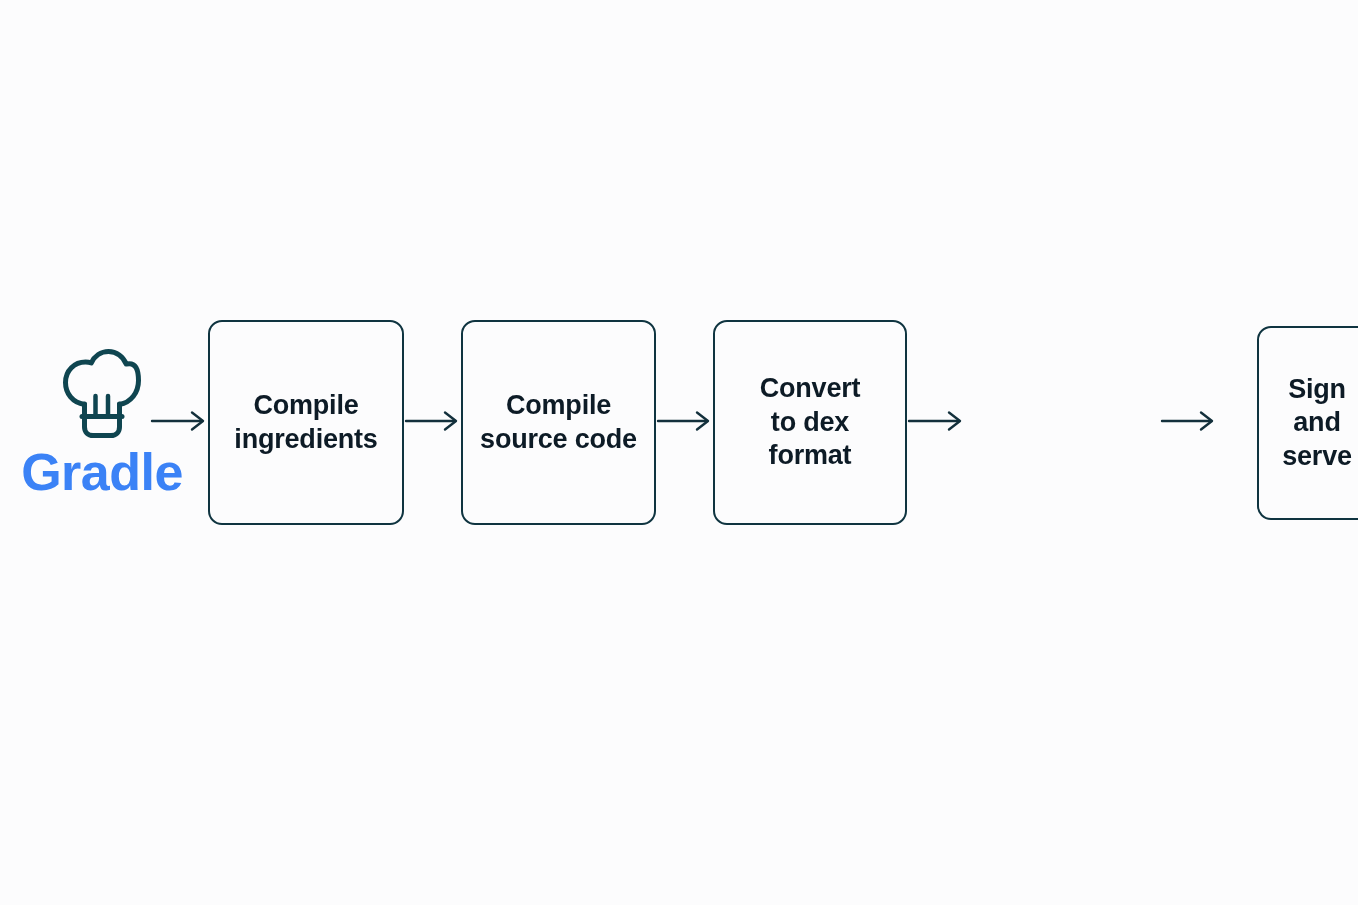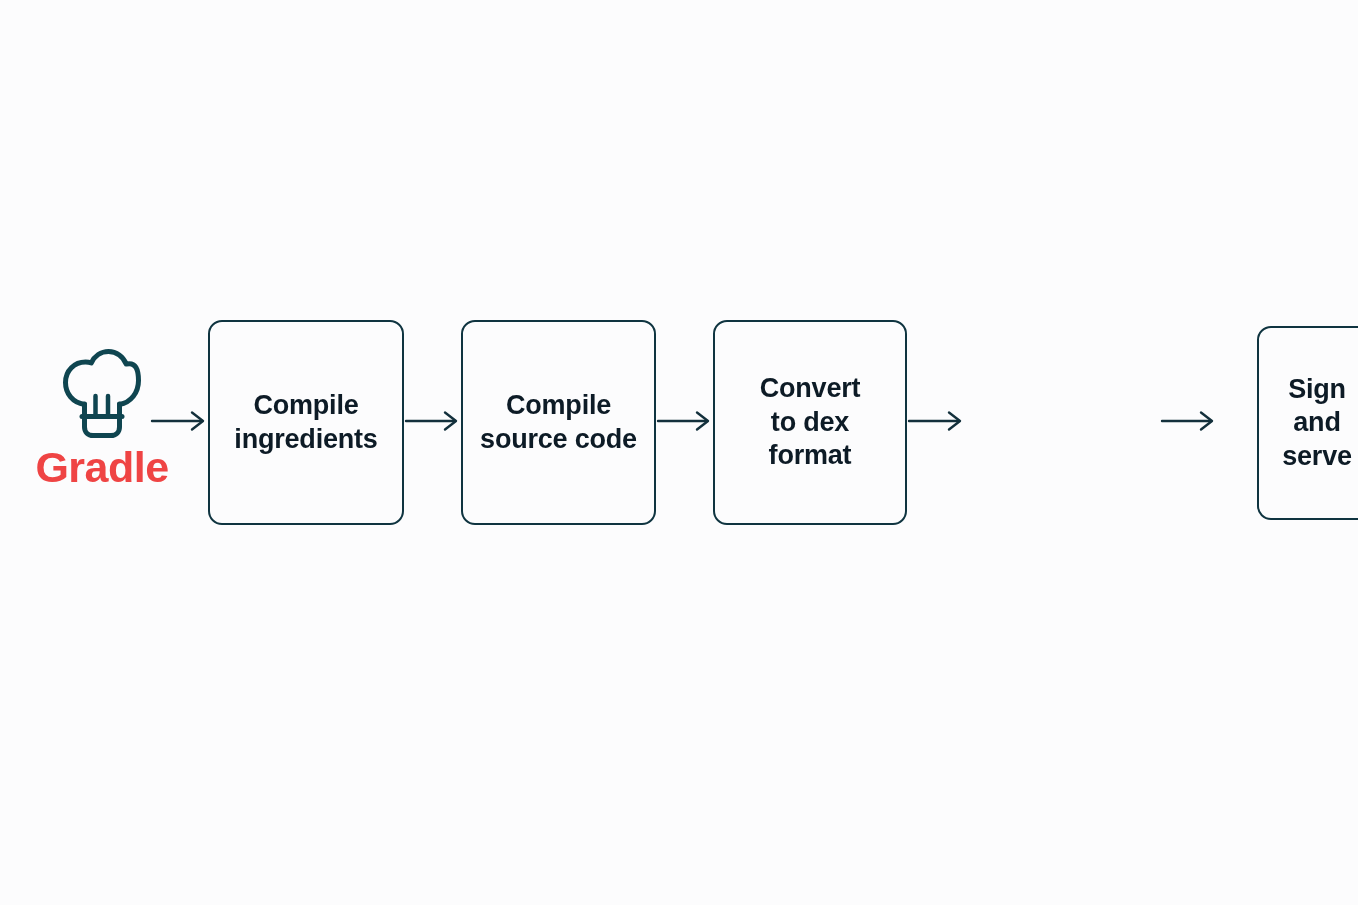--- a/index.html
+++ b/index.html
@@ -39,23 +39,23 @@
   }
 
   .chef-hat-icon {
     width: 80px;
     height: 92px;
     display: block;
   }
 
   .source-label {
     margin-top: 6px;
-    font-size: 43px;
+    font-size: 52px;
     font-weight: bold;
-    color: #ef4444;
+    color: #3b82f6;
     letter-spacing: -0.5px;
     line-height: 1;
     white-space: nowrap;
   }
 
   
   .step-box {
     position: absolute;
     top: 320px;
     height: 205px;

